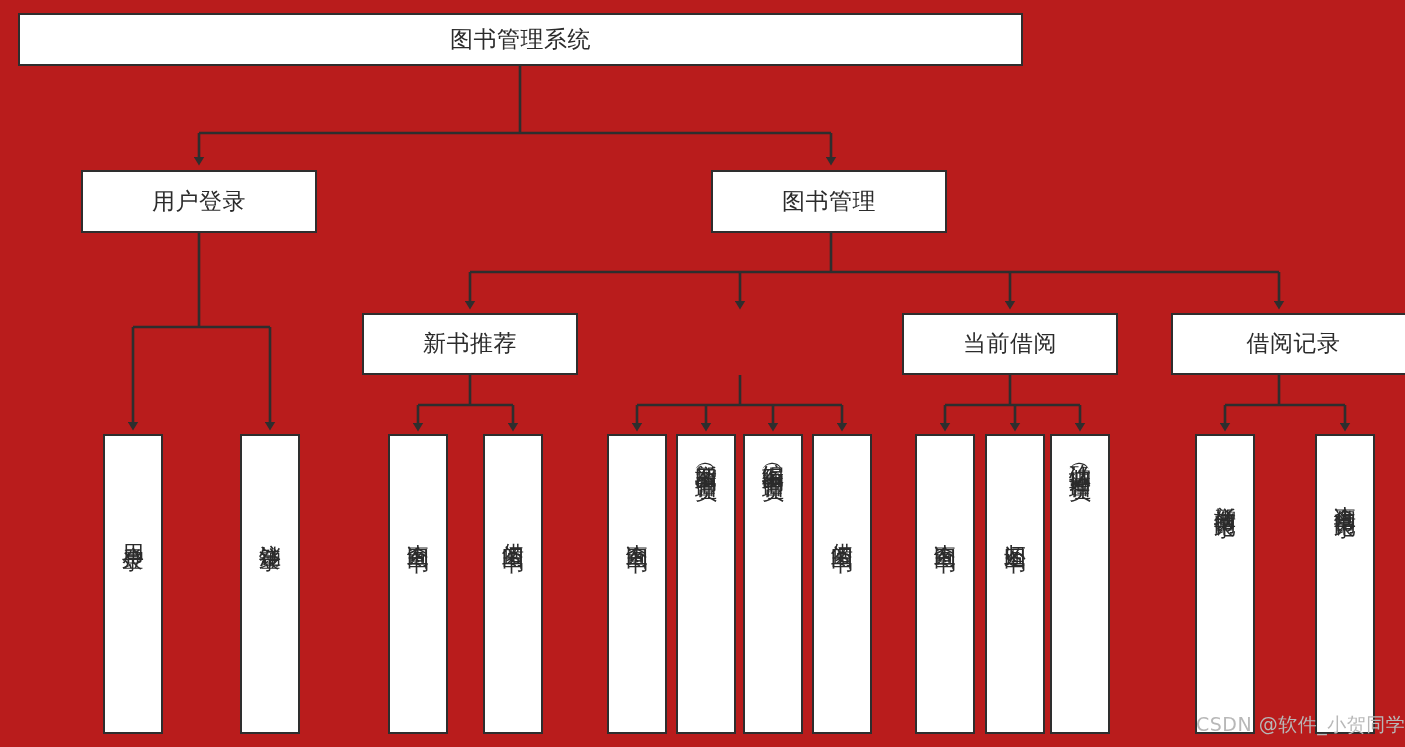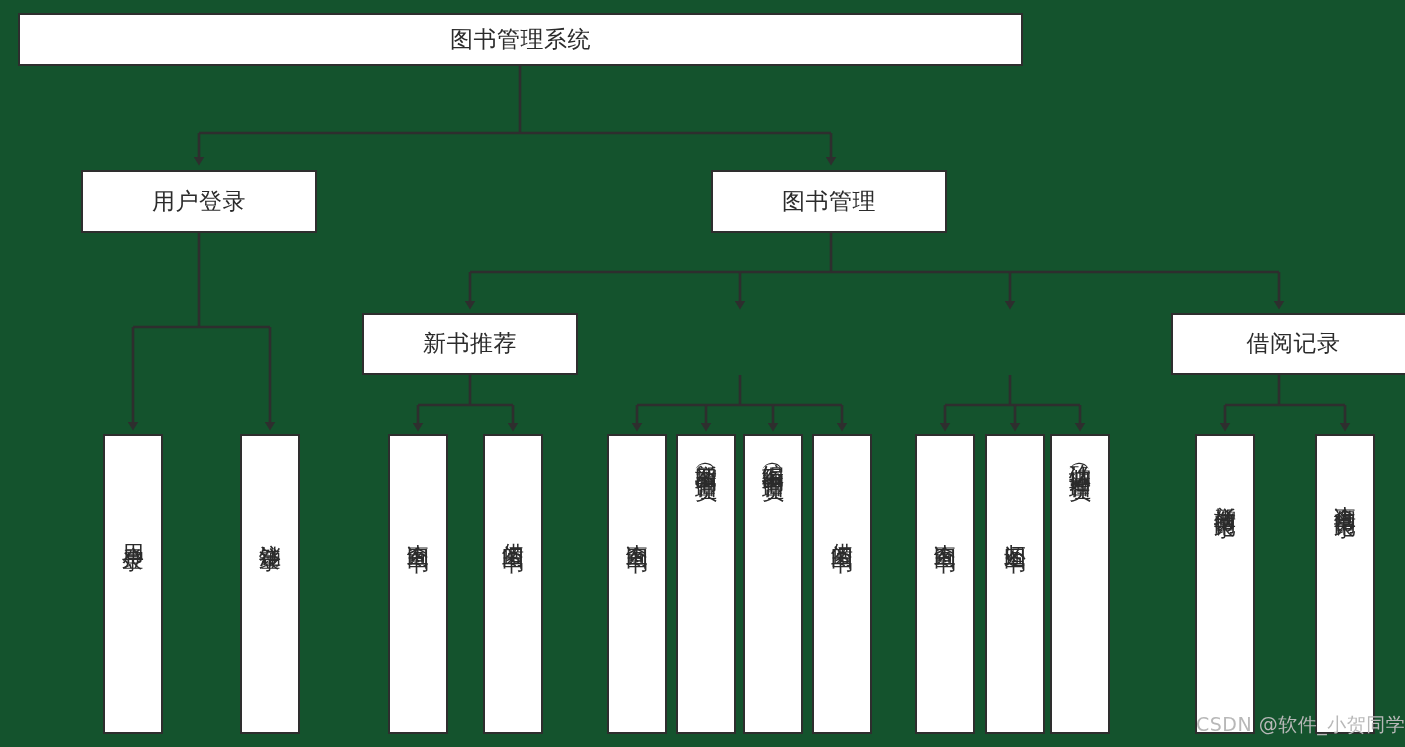--- a/index.html
+++ b/index.html
@@ -7,21 +7,21 @@
     padding: 0;
     background: #ffffff;
   }
   body {
     font-family: "DejaVu Sans", "Liberation Sans", sans-serif;
   }
   #canvas {
     position: relative;
     width: 1405px;
     height: 747px;
-    background: #14532d;
+    background: #b91c1c;
     overflow: hidden;
   }
   #wires {
     position: absolute;
     left: 0;
     top: 0;
     width: 1405px;
     height: 747px;
     pointer-events: none;
   }
@@ -146,20 +146,23 @@
   <div class="node horiz" style="left:81px; top:170px; width:236px; height:63px;">
     <span class="label">用户登录</span>
   </div>
   <div class="node horiz" style="left:711px; top:170px; width:236px; height:63px;">
     <span class="label">图书管理</span>
   </div>
 
   <div class="node horiz" style="left:362px; top:313px; width:216px; height:62px;align-items:center;">
     <span class="label">新书推荐</span>
   </div>
+  <div class="node horiz" style="left:902px; top:313px; width:216px; height:62px;">
+    <span class="label">当前借阅</span>
+  </div>
   <div class="node horiz" style="left:1171px; top:313px; width:245px; height:62px;">
     <span class="label">借阅记录</span>
   </div>
 
   <div class="node vert mid" style="left:103px; top:434px; width:60px; height:300px;">
     <span class="label">用户登录</span>
   </div>
   <div class="node vert mid" style="left:240px; top:434px; width:60px; height:300px;">
     <span class="label">注销登录</span>
   </div>

